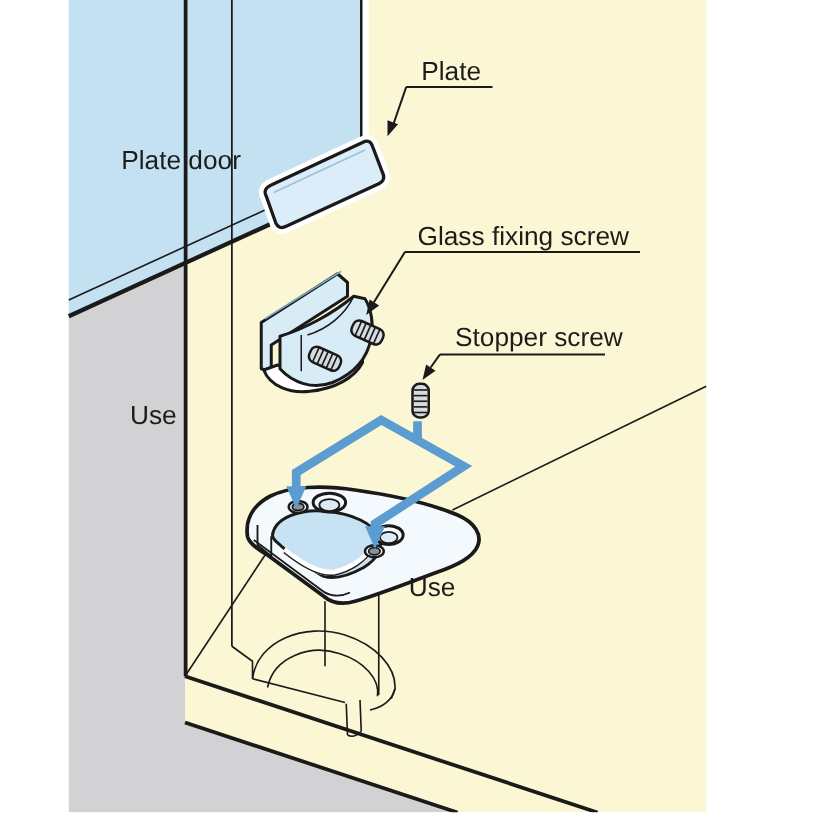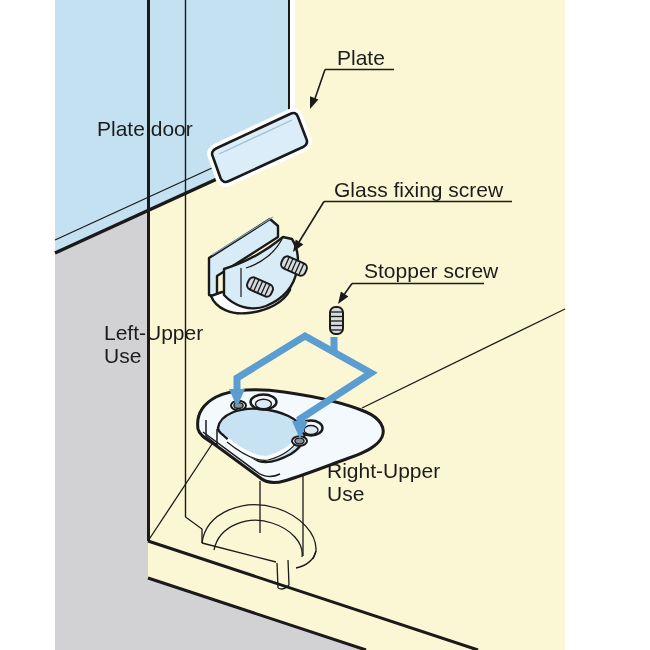--- a/index.html
+++ b/index.html
@@ -149,20 +149,18 @@
     <polygon points="293,252 295.7,239.5 303.3,244.4"></polygon>
     <polygon points="338,304 340.9,291.5 348.4,296.5"></polygon>
   </g>
 </svg>
 
 <div class="lbl" style="left:337px;top:46px">Plate</div>
 <div class="lbl" style="left:97px;top:117px">Plate door</div>
 <div class="lbl" style="left:364px;top:259px">Stopper screw</div>
 <div class="lbl" style="left:334px;top:178px">Glass fixing screw</div>
 <div class="lbl" style="left:104px;top:321px">
-  <div>Left-Upper</div>
   <div>Use</div>
 </div>
 <div class="lbl" style="left:327px;top:459px">
-  <div>Right-Upper</div>
   <div>Use</div>
 </div>
 </div>
 
 </body></html>

